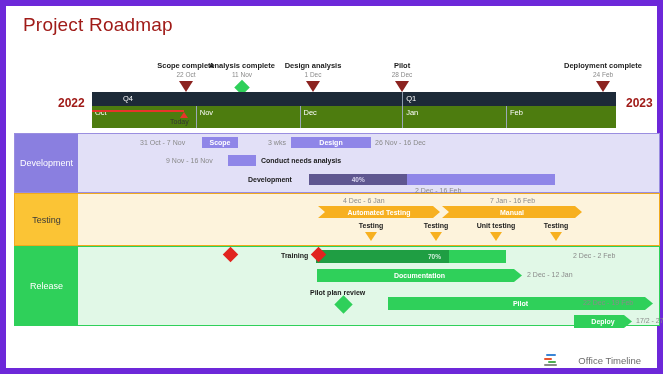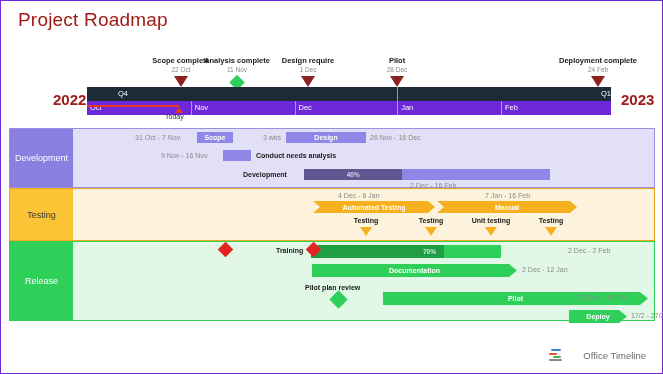--- a/index.html
+++ b/index.html
@@ -6,48 +6,48 @@
   body{
     width:663px;height:374px;
     background:#ffffff;
     font-family:"Liberation Sans", sans-serif;
     overflow:hidden;
   }
   #page{
     position:relative;
     width:663px;height:374px;
     background:#ffffff;
-    border:1px solid #6d28d9;
+    border:6px solid #6d28d9;
     box-sizing:border-box;
   }
 
   
   .title{
     position:absolute;left:17px;top:8px;
     font-size:19px;color:#a01b18;
     letter-spacing:.2px;
     white-space:nowrap;
   }
 
   
   .axis-wrap{position:absolute;left:86px;top:86px;width:524px;height:28px;}
   .axis-q{position:absolute;left:0;top:0;width:100%;height:14px;background:#1d2a38;}
-  .axis-m{position:absolute;left:0;top:14px;width:100%;height:14px;background:#6d28d9;}
+  .axis-m{position:absolute;left:0;top:14px;width:100%;height:22px;background:#4d7c0f;}
   .axis-cell{
     position:absolute;top:0;height:100%;
     color:#ffffff;font-size:7.5px;line-height:14px;
     padding-left:3px;box-sizing:border-box;
     border-left:1px solid #9aa7b8;
     white-space:nowrap;
   }
   .axis-cell.first{border-left:none;}
   .axis-q .axis-cell{border-left-color:#8e9bad;}
 
   .year{
-    position:absolute;font-size:15px;font-weight:bold;color:#a01b18;
+    position:absolute;font-size:12px;font-weight:bold;color:#a01b18;
     top:90px;
   }
   .year.left{left:52px;}
   .year.right{left:620px;}
 
   
   .today-line{
     position:absolute;top:104px;left:86px;height:2px;background:#e8342a;
   }
   .today-tri{
@@ -197,21 +197,21 @@
       </div>
   </div>
   <div class="ms" style="left:166px;top:55px;width:140px;">
     <div class="ms-title">Analysis complete</div>
     <div class="ms-date">11 Nov</div>
     <div class="ms-marker">
         <div class="diamond-green"></div>
       </div>
   </div>
   <div class="ms" style="left:237px;top:55px;width:140px;">
-    <div class="ms-title">Design require</div>
+    <div class="ms-title">Design analysis</div>
     <div class="ms-date">1 Dec</div>
     <div class="ms-marker">
         <div class="tri-down"></div>
       </div>
   </div>
   <div class="ms" style="left:326px;top:55px;width:140px;">
     <div class="ms-title">Pilot</div>
     <div class="ms-date">28 Dec</div>
     <div class="ms-marker">
         <div class="tri-down"></div>
@@ -221,21 +221,21 @@
     <div class="ms-title">Deployment complete</div>
     <div class="ms-date">24 Feb</div>
     <div class="ms-marker">
         <div class="tri-down"></div>
       </div>
   </div>
 
   <div class="axis-wrap">
     <div class="axis-q">
       <div class="axis-cell first" style="left:0%;width:59.2%;padding-left:31px;">Q4</div>
-      <div class="axis-cell" style="left:59.2%;width:40.8%;text-align:right;">Q1</div>
+      <div class="axis-cell" style="left:59.2%;width:40.8%;">Q1</div>
     </div>
     <div class="axis-m">
       <div class="axis-cell first" style="left:0%;width:19.8%;">Oct</div>
       <div class="axis-cell" style="left:19.8%;width:19.8%;">Nov</div>
       <div class="axis-cell" style="left:59.2%;width:19.8%;">Jan</div>
       <div class="axis-cell" style="left:39.6%;width:19.6%;">Dec</div>
       <div class="axis-cell" style="left:79.0%;width:21.0%;">Feb</div>
     </div>
   </div>
 

